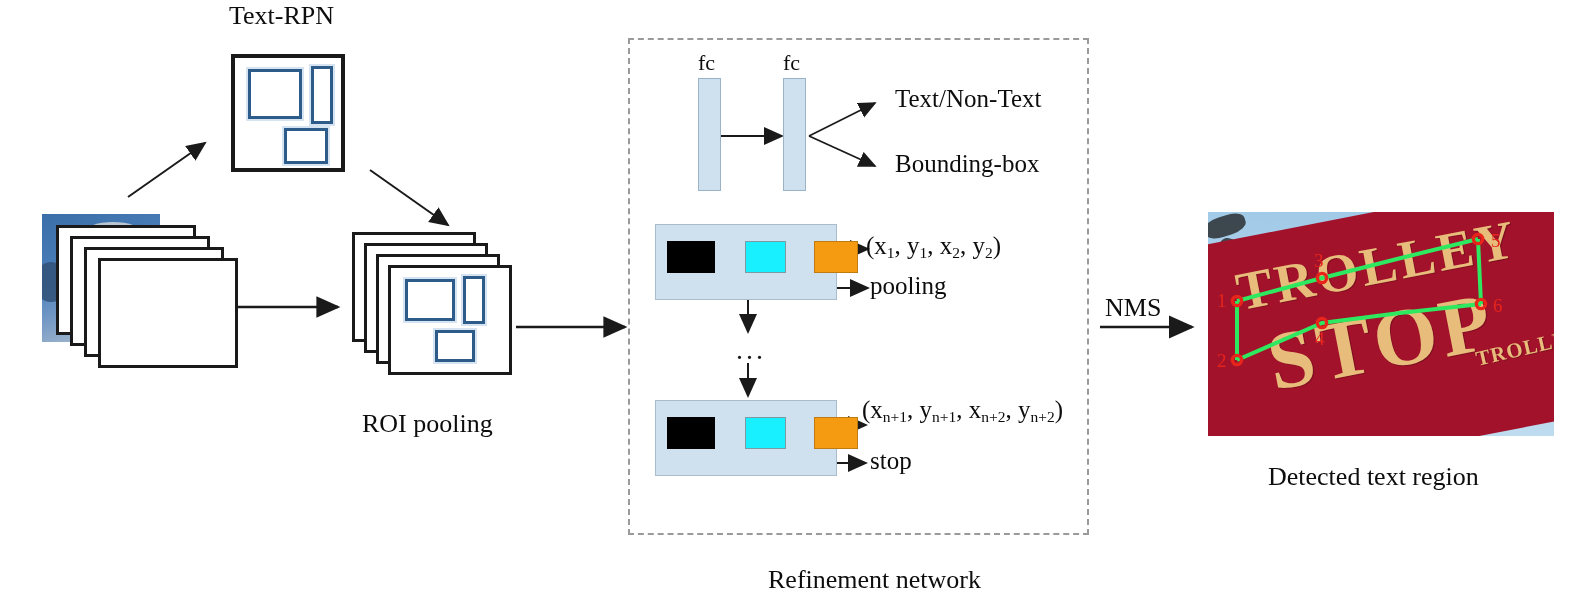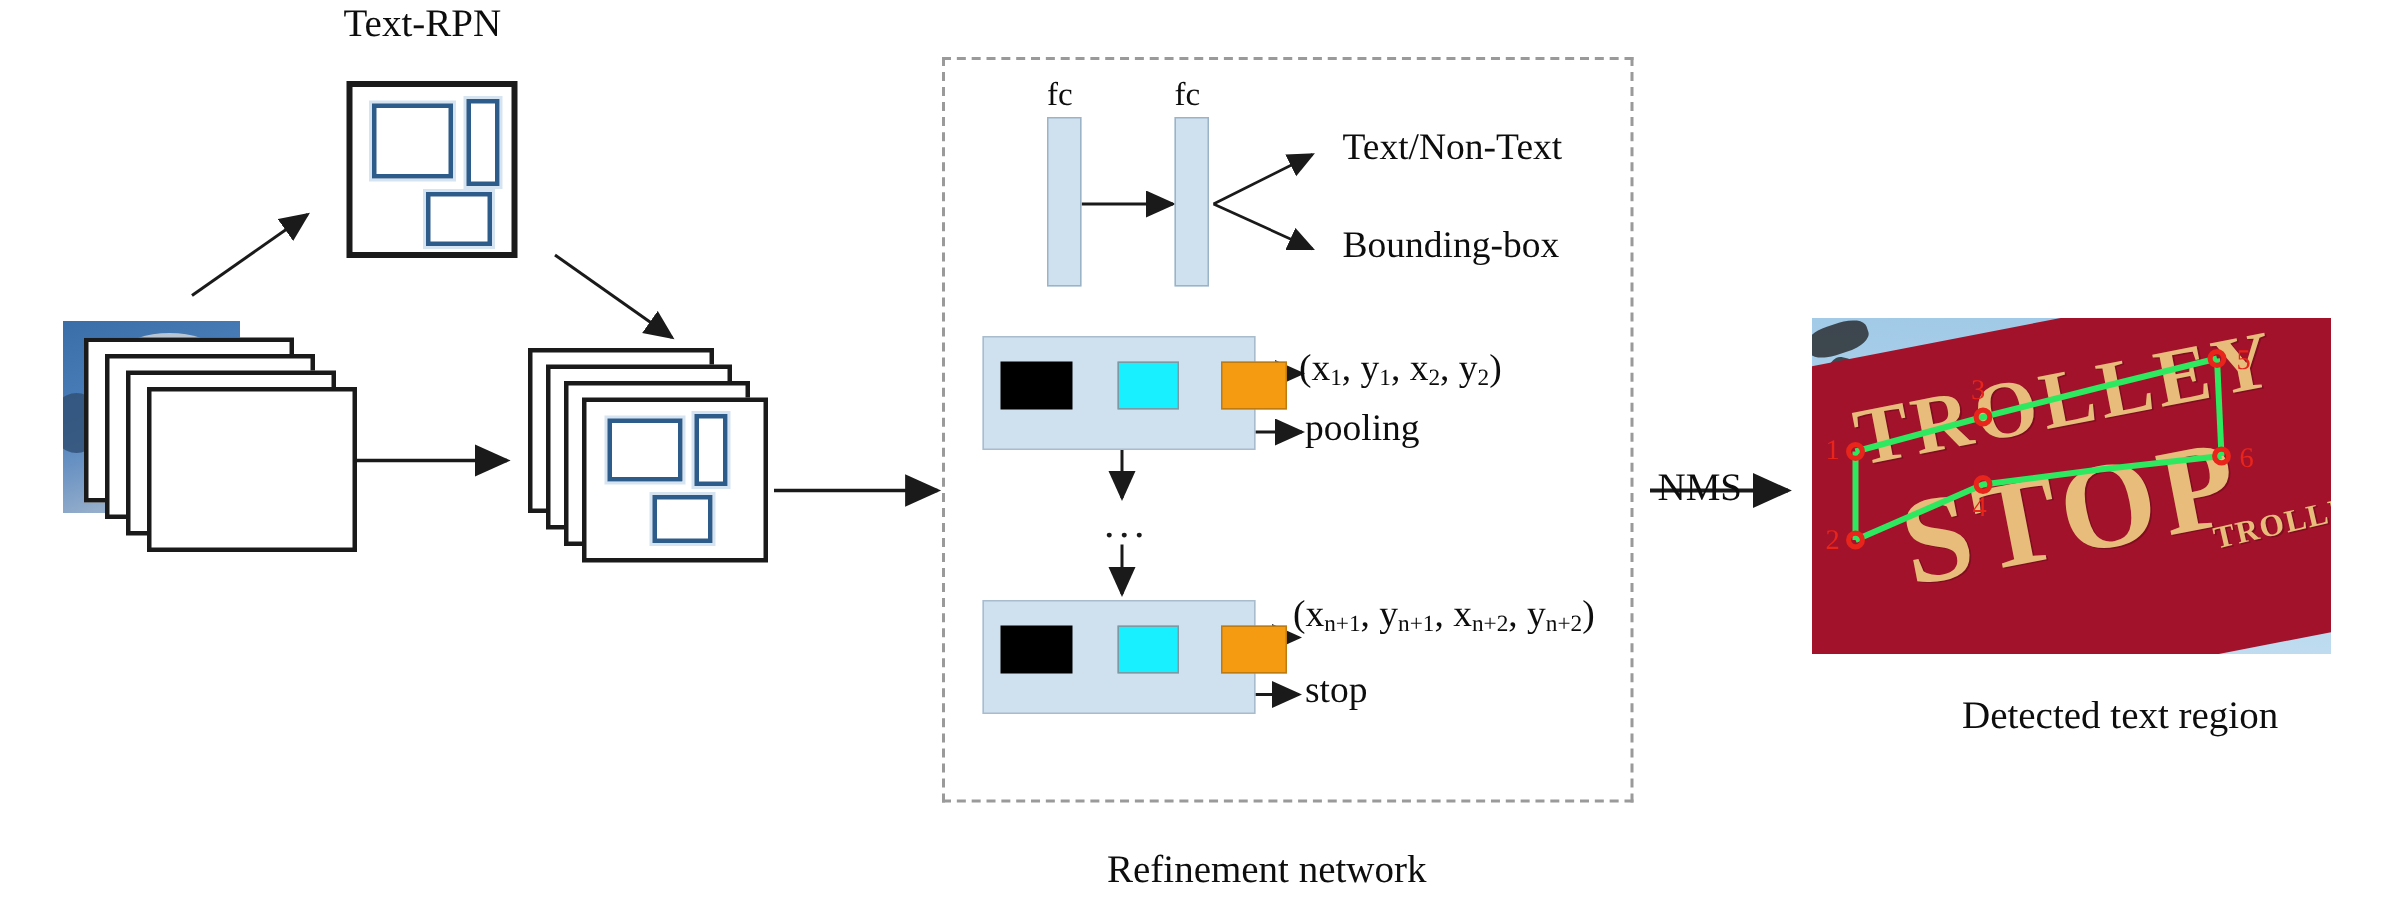--- a/index.html
+++ b/index.html
@@ -158,20 +158,21 @@
   <div class="stack" style="left:352px;top:232px;width:170px;height:150px;">
     <div class="card" style="left:0;top:0;width:124px;height:110px;"></div>
     <div class="card" style="left:12px;top:11px;width:124px;height:110px;"></div>
     <div class="card" style="left:24px;top:22px;width:124px;height:110px;"></div>
     <div class="card" style="left:36px;top:33px;width:124px;height:110px;">
       <div class="bluebox" style="left:14px;top:11px;width:50px;height:42px;"></div>
       <div class="bluebox" style="left:72px;top:8px;width:22px;height:48px;"></div>
       <div class="bluebox" style="left:44px;top:62px;width:40px;height:32px;"></div>
     </div>
   </div>
+  <div class="lbl lbl-lg" style="left:362px;top:409px;">ROI pooling</div>
 
   <div class="dashbox" style="left:628px;top:38px;width:461px;height:497px;"></div>
 
   <div class="lbl lbl-sm" style="left:698px;top:50px;">fc</div>
   <div class="fcbar" style="left:698px;top:78px;width:23px;height:113px;"></div>
 
   <div class="lbl lbl-sm" style="left:783px;top:50px;">fc</div>
   <div class="fcbar" style="left:783px;top:78px;width:23px;height:113px;"></div>
 
   <div class="lbl lbl-md" style="left:895px;top:85px;">Text/Non-Text</div>
@@ -192,23 +193,23 @@
   <div class="refblock" style="left:655px;top:400px;width:182px;height:76px;">
     <div class="cell cell-black" style="left:11px;top:16px;width:48px;height:32px;"></div>
     <div class="cell cell-cyan" style="left:89px;top:16px;width:41px;height:32px;"></div>
     <div class="cell cell-orange" style="left:158px;top:16px;width:44px;height:32px;"></div>
   </div>
   <div class="lbl lbl-md" style="left:862px;top:396px;">
     (<span>x<sub>n+1</sub></span>,&nbsp;<span>y<sub>n+1</sub></span>,&nbsp;<span>x<sub>n+2</sub></span>,&nbsp;<span>y<sub>n+2</sub></span>)
   </div>
   <div class="lbl lbl-md" style="left:870px;top:447px;">stop</div>
 
-  <div class="lbl lbl-lg" style="left:738px;top:565px;">Refinement network</div>
-
-  <div class="lbl lbl-lg" style="left:1105px;top:310px;">NMS</div>
+  <div class="lbl lbl-lg" style="left:768px;top:565px;">Refinement network</div>
+
+  <div class="lbl lbl-lg" style="left:1105px;top:293px;">NMS</div>
 
   <div class="detimg" style="left:1208px;top:212px;width:346px;height:224px;">
     <div class="sky"></div>
 
     <div class="branch" style="left:-4px;top:4px;width:42px;height:20px;transform:rotate(-18deg);"></div>
     <div class="branch" style="left:6px;top:26px;width:22px;height:46px;transform:rotate(12deg);"></div>
     <div class="branch" style="left:-2px;top:150px;width:26px;height:30px;transform:rotate(-24deg);"></div>
     <div class="branch" style="left:2px;top:186px;width:20px;height:24px;transform:rotate(18deg);"></div>
 
     <div class="rock" style="left:140px;top:8px;width:62px;height:48px;"></div>
@@ -235,15 +236,15 @@
     </svg>
 
     <div class="ptnum" style="left:9px;top:78px;">1</div>
     <div class="ptnum" style="left:9px;top:138px;">2</div>
     <div class="ptnum" style="left:106px;top:38px;">3</div>
     <div class="ptnum" style="left:107px;top:116px;">4</div>
     <div class="ptnum" style="left:283px;top:18px;">5</div>
     <div class="ptnum" style="left:285px;top:83px;">6</div>
   </div>
 
-  <div class="lbl lbl-lg" style="left:1308px;top:462px;">Detected text region</div>
+  <div class="lbl lbl-lg" style="left:1268px;top:462px;">Detected text region</div>
 
 </div>
 
 </body></html>

